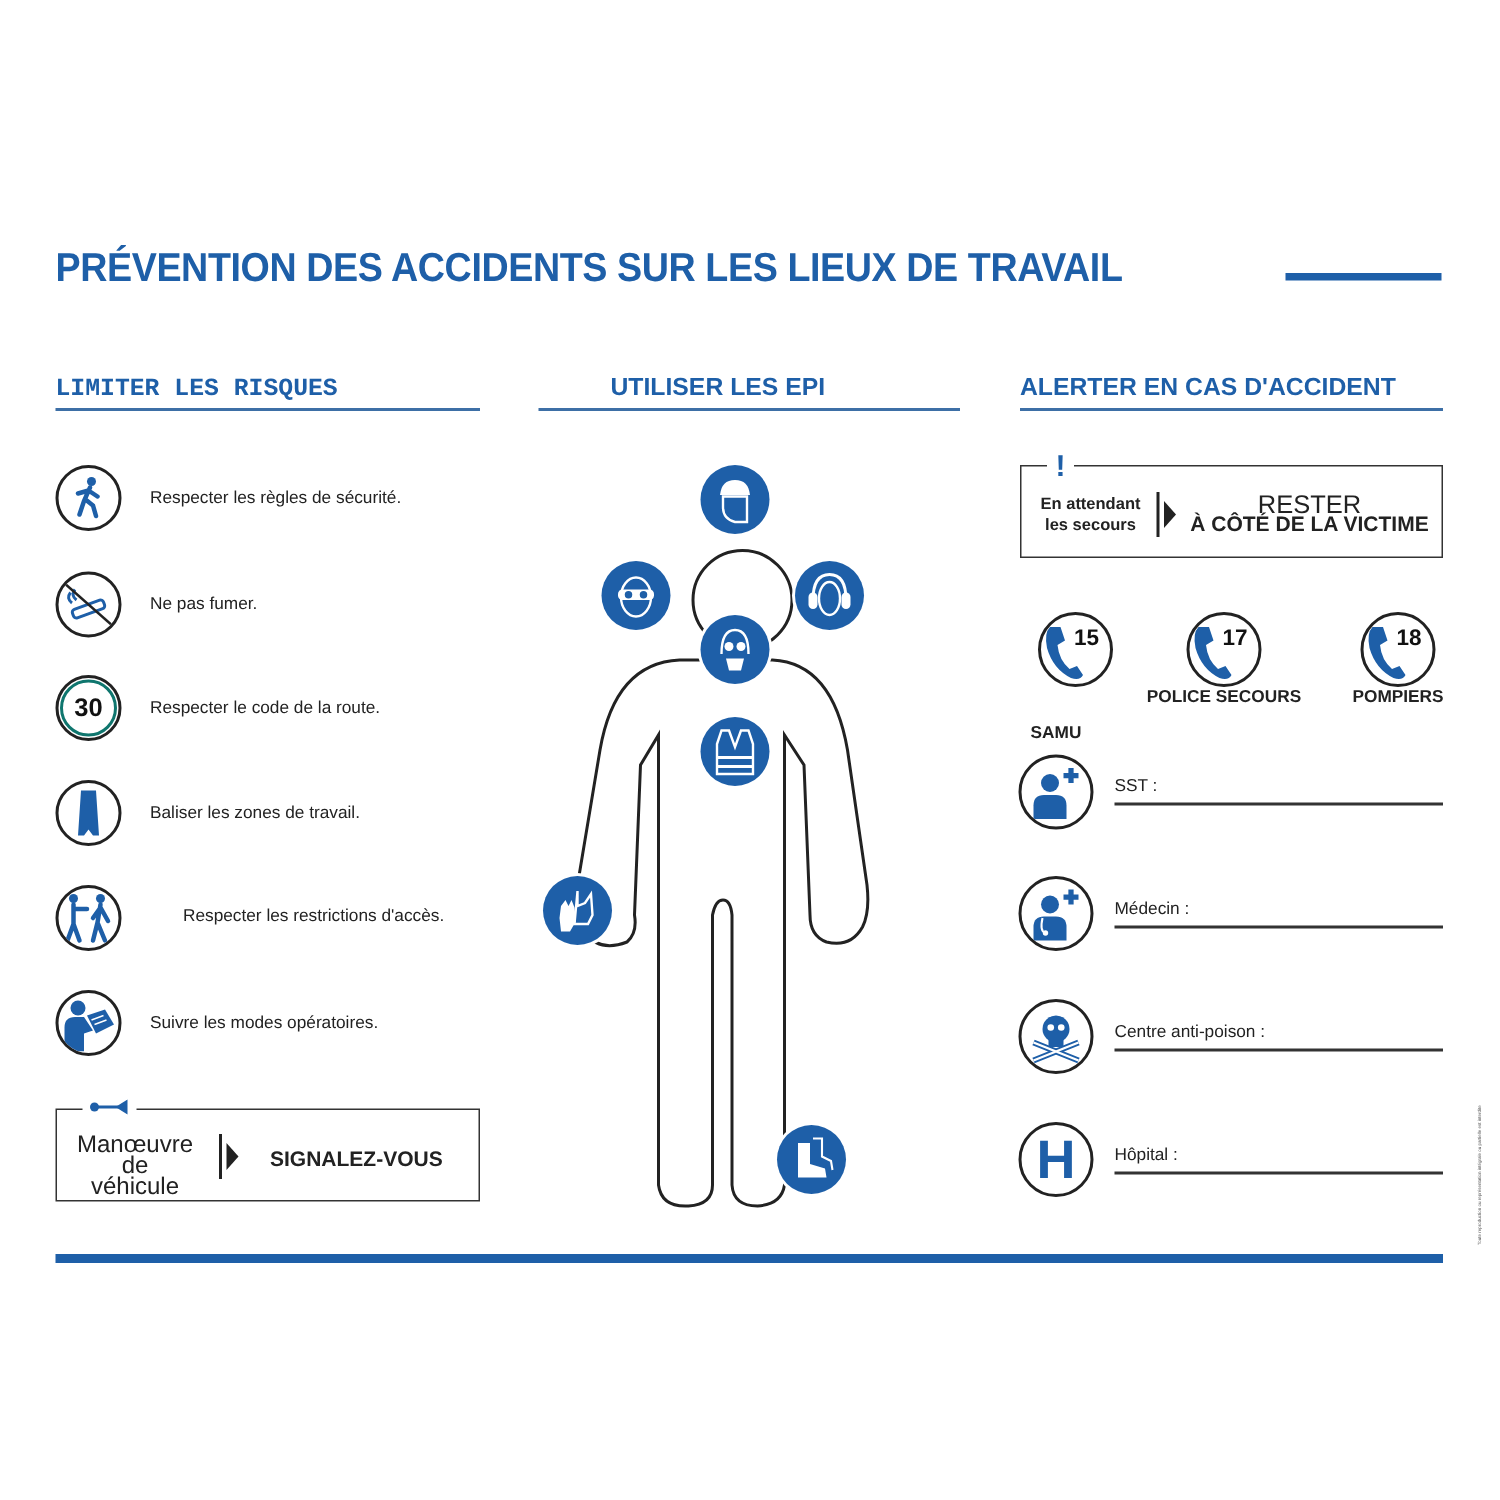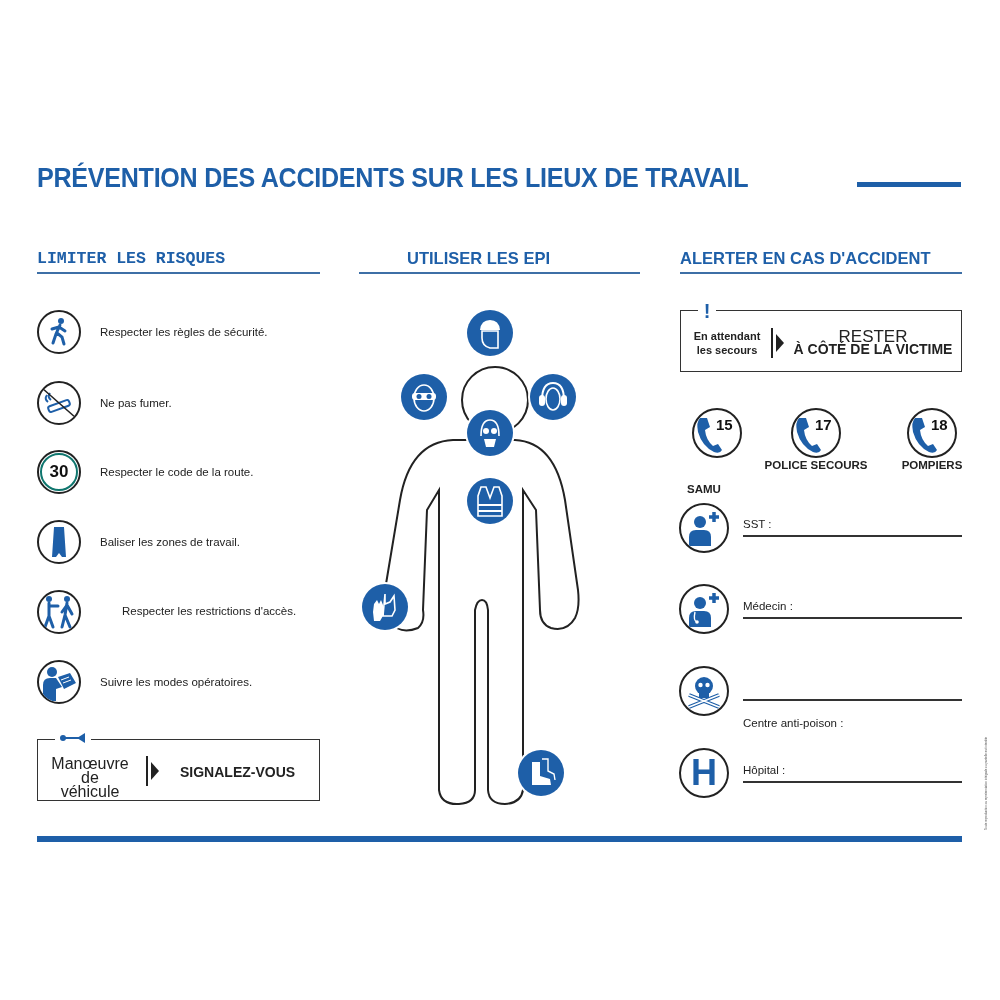--- a/index.html
+++ b/index.html
@@ -211,21 +211,21 @@
 <div class="abs ic" style="left:679px;top:666px;width:50px;height:50px;">
   <svg width="40" height="40" viewBox="0 0 40 40">
       <path d="M5 24 L35 36 M35 24 L5 36" stroke="#1e5fa8" stroke-width="4"></path>
       <path d="M5 24 L35 36 M35 24 L5 36" stroke="#fff" stroke-width="1.6"></path>
       <circle cx="20" cy="15" r="9" fill="#1e5fa8"></circle>
       <rect x="15" y="21" width="10" height="6" fill="#1e5fa8"></rect>
       <circle cx="16.5" cy="14" r="2.2" fill="#fff"></circle>
       <circle cx="23.5" cy="14" r="2.2" fill="#fff"></circle>
     </svg>
 </div>
-<div class="abs rtext" style="left:743px;top:682px;margin-top:35px;">Centre anti-poison :</div>
+<div class="abs rtext" style="left:743px;top:682px;">Centre anti-poison :</div>
 <div class="abs cline" style="left:743px;top:699px;width:219px;"></div>
 
 <div class="abs ic" style="left:679px;top:748px;width:50px;height:50px;">
   <div style="font-size:36px;font-weight:bold;color:#1e5fa8;line-height:36px;">H</div>
 </div>
 <div class="abs rtext" style="left:743px;top:764px;">Hôpital :</div>
 <div class="abs cline" style="left:743px;top:781px;width:219px;"></div>
 
 <div class="abs vtext" style="left:984px;top:530px;height:300px;">Toute reproduction ou représentation intégrale ou partielle est interdite</div>
 

